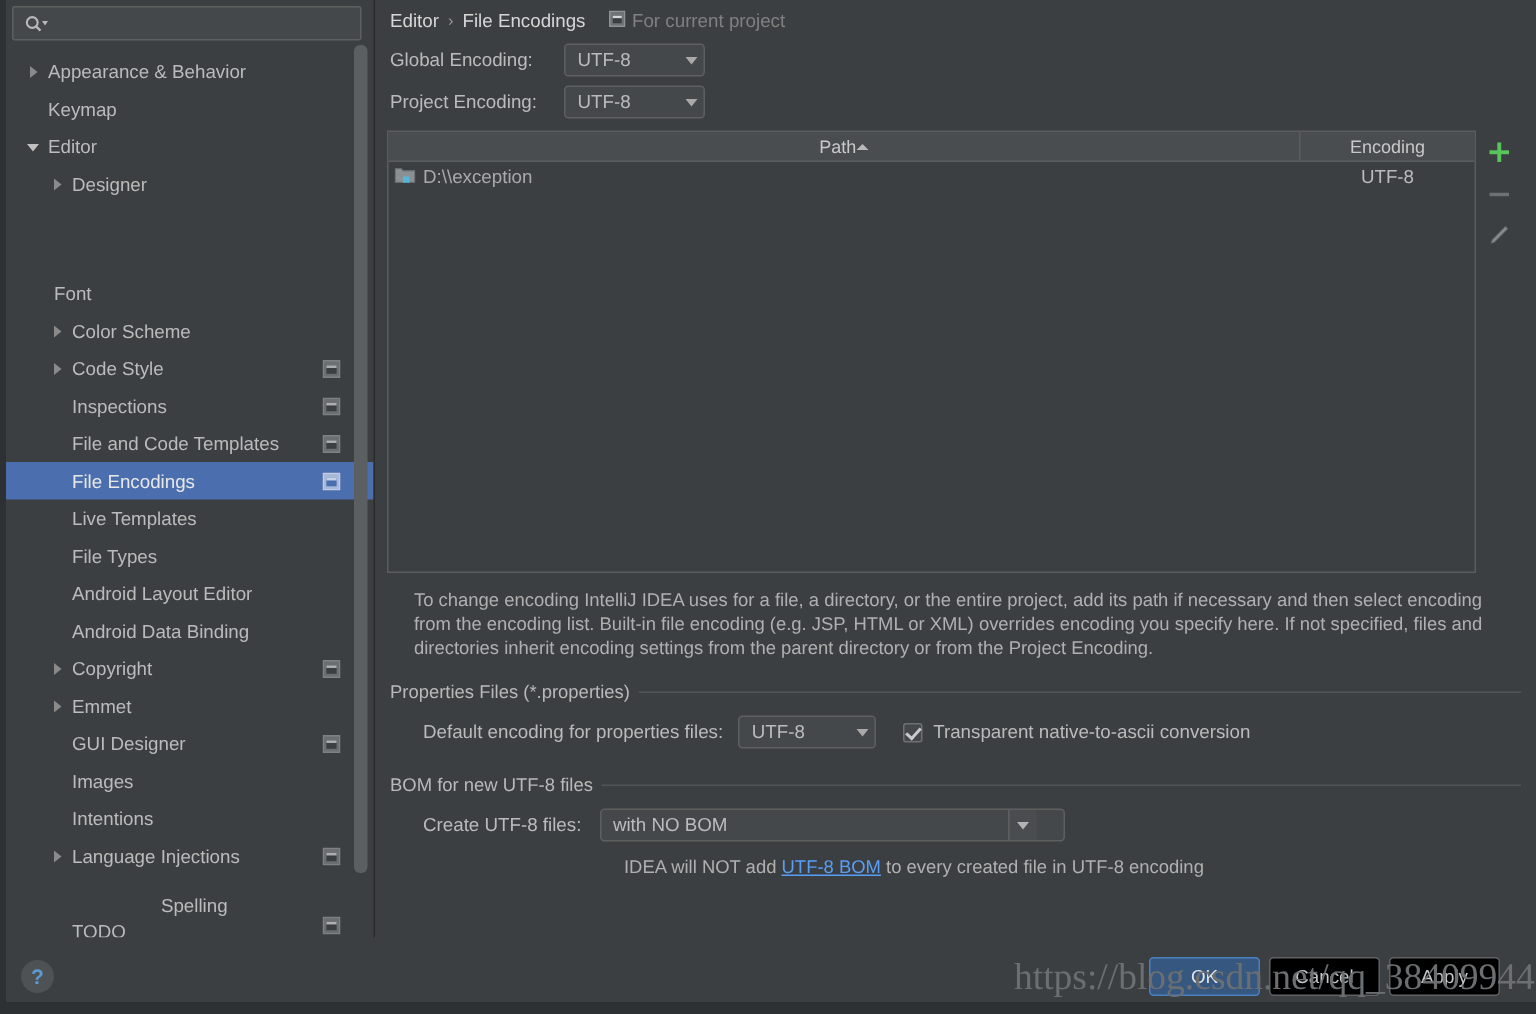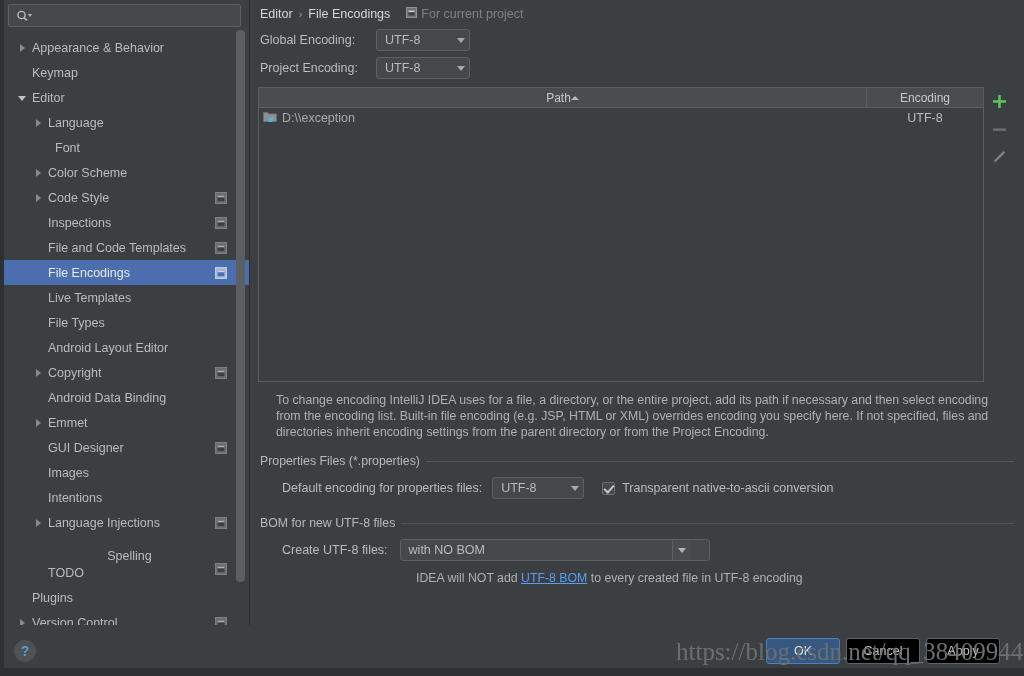--- a/index.html
+++ b/index.html
@@ -389,23 +389,23 @@
           <div class="tree-row" style="padding-left: 16px;">
             <span class="arrow"></span>
             <span class="tree-label">Keymap</span>
           </div>
           <div class="tree-row" style="padding-left: 16px;">
             <span class="arrow expanded"></span>
             <span class="tree-label">Editor</span>
           </div>
           <div class="tree-row" style="padding-left: 32px;">
             <span class="arrow collapsed"></span>
-            <span class="tree-label">Language</span>
-          </div>
-          <div class="tree-row" style="padding-left: 39px;">
+            <span class="tree-label">Designer</span>
+          </div>
+          <div class="tree-row" style="padding-left: 20px; margin-top: 48px;">
             <span class="arrow"></span>
             <span class="tree-label">Font</span>
           </div>
           <div class="tree-row" style="padding-left: 32px;">
             <span class="arrow collapsed"></span>
             <span class="tree-label">Color Scheme</span>
           </div>
           <div class="tree-row" style="padding-left: 32px;">
             <span class="arrow collapsed"></span>
             <span class="tree-label">Code Style</span>
@@ -448,31 +448,31 @@
           </div>
           <div class="tree-row" style="padding-left: 32px;">
             <span class="arrow"></span>
             <span class="tree-label">File Types</span>
           </div>
           <div class="tree-row" style="padding-left: 32px;">
             <span class="arrow"></span>
             <span class="tree-label">Android Layout Editor</span>
           </div>
           <div class="tree-row" style="padding-left: 32px;">
+            <span class="arrow"></span>
+            <span class="tree-label">Android Data Binding</span>
+          </div>
+          <div class="tree-row" style="padding-left: 32px;">
             <span class="arrow collapsed"></span>
             <span class="tree-label">Copyright</span>
             <span class="tree-badge"><svg width="12" height="12" viewBox="0 0 12 12">
                 <rect x="0.5" y="0.5" width="11" height="11" fill="#7c8083" stroke="#93979a"></rect>
                 <rect x="2.6" y="3.6" width="6.8" height="5.6" fill="#3c3f41"></rect>
                 <rect x="2.6" y="3.6" width="6.8" height="1.7" fill="#d3d5d6"></rect>
               </svg></span>
-          </div>
-          <div class="tree-row" style="padding-left: 32px;">
-            <span class="arrow"></span>
-            <span class="tree-label">Android Data Binding</span>
           </div>
           <div class="tree-row" style="padding-left: 32px;">
             <span class="arrow collapsed"></span>
             <span class="tree-label">Emmet</span>
           </div>
           <div class="tree-row" style="padding-left: 32px;">
             <span class="arrow"></span>
             <span class="tree-label">GUI Designer</span>
             <span class="tree-badge"><svg width="12" height="12" viewBox="0 0 12 12">
                 <rect x="0.5" y="0.5" width="11" height="11" fill="#7c8083" stroke="#93979a"></rect>

